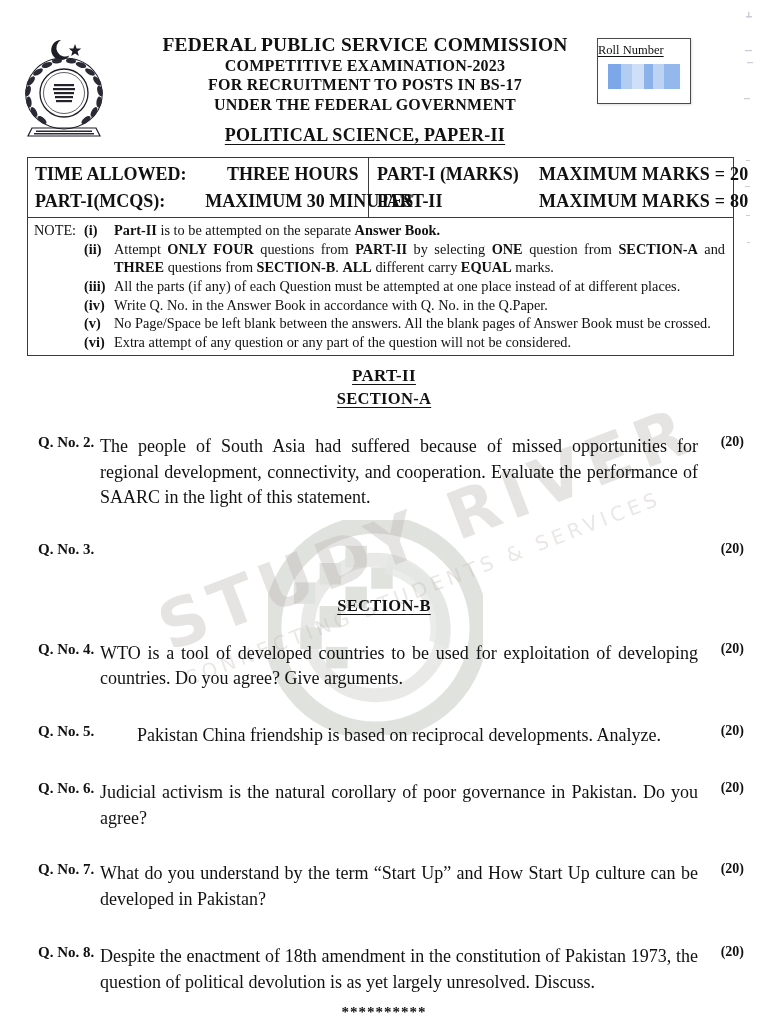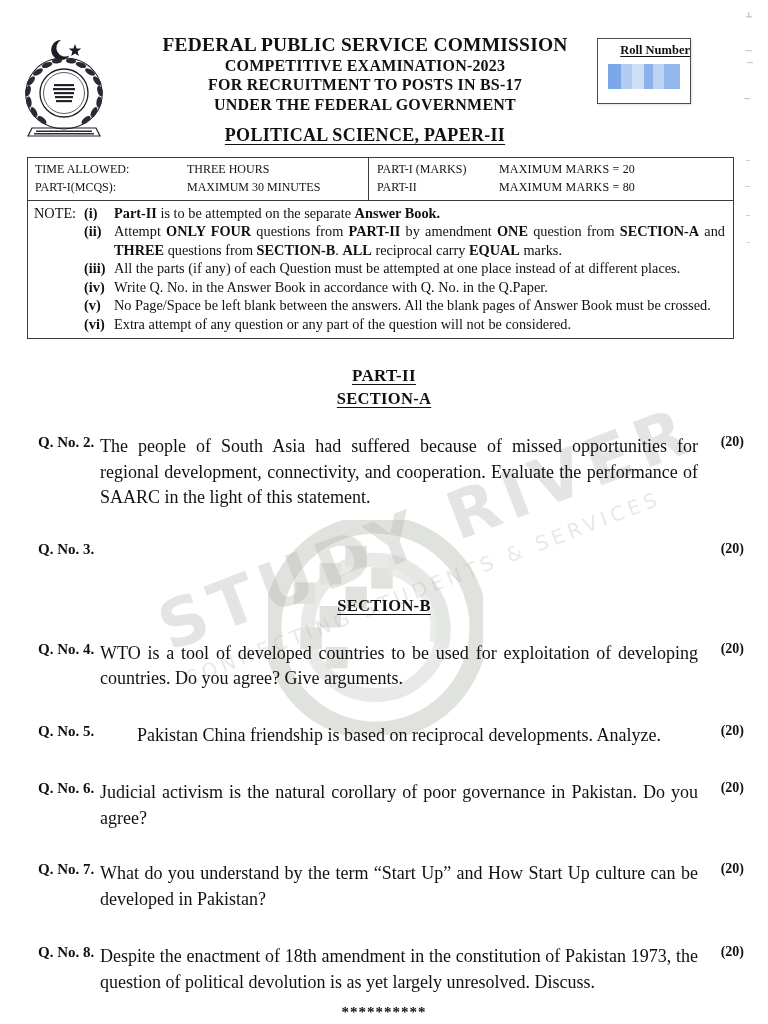--- a/index.html
+++ b/index.html
@@ -115,22 +115,22 @@
     position: absolute;
     left: 597px;
     top: 38px;
     width: 92px;
     height: 64px;
     border: 1.3px solid #4a4a4a;
     background: #ffffff;
     box-shadow: 1px 1px 2px rgba(0,0,0,0.12);
   }
   .roll-label {
-    text-align: right;
-    font-weight: bold;
+    text-align: left;
+    font-weight: normal;
     font-size: 12.5px;
     margin-top: 4px;
     text-decoration: underline;
     text-underline-offset: 2px;
   }
   .roll-redaction {
     margin: 6px auto 0 auto;
     width: 72px;
     height: 25px;
     background:
@@ -163,24 +163,25 @@
     padding: 3px 0 3px 7px;
     box-sizing: border-box;
   }
   .info-right {
     flex: 1;
     padding: 3px 0 3px 8px;
     box-sizing: border-box;
   }
   .info-row {
     display: flex;
-    font-weight: normal;
-    font-size: 12px;
+    font-weight: bold;
+    font-size: 18px;
     line-height: 1.48;
     white-space: nowrap;
+    gap: 40px;
   }
   .info-left .k { width: 152px; }
   .info-right .k { width: 122px; }
   .info-right .v { letter-spacing: 0.2px; }
 
   
   .note-box {
     padding: 3px 8px 4px 6px;
   }
   .note-row {
@@ -405,21 +406,21 @@
 
       <div class="note-box">
         <div class="note-row">
           <span class="note-head">NOTE:</span>
           <span class="note-num">(i)</span>
           <span class="note-text nojust"><b>Part-II</b><span> is to be attempted on the separate </span><b>Answer Book.</b></span>
         </div>
         <div class="note-row">
           <span class="note-head"></span>
           <span class="note-num">(ii)</span>
-          <span class="note-text"><span>Attempt </span><b>ONLY FOUR</b><span> questions from </span><b>PART-II</b><span> by amendment </span><b>ONE</b><span> question from </span><b>SECTION-A</b><span> and </span><b>THREE</b><span> questions from </span><b>SECTION-B</b><span>. </span><b>ALL</b><span> reciprocal carry </span><b>EQUAL</b><span> marks.</span></span>
+          <span class="note-text"><span>Attempt </span><b>ONLY FOUR</b><span> questions from </span><b>PART-II</b><span> by selecting </span><b>ONE</b><span> question from </span><b>SECTION-A</b><span> and </span><b>THREE</b><span> questions from </span><b>SECTION-B</b><span>. </span><b>ALL</b><span> different carry </span><b>EQUAL</b><span> marks.</span></span>
         </div>
         <div class="note-row">
           <span class="note-head"></span>
           <span class="note-num">(iii)</span>
           <span class="note-text"><span>All the parts (if any) of each Question must be attempted at one place instead of at different places.</span></span>
         </div>
         <div class="note-row">
           <span class="note-head"></span>
           <span class="note-num">(iv)</span>
           <span class="note-text nojust"><span>Write Q. No. in the Answer Book in accordance with Q. No. in the Q.Paper.</span></span>

